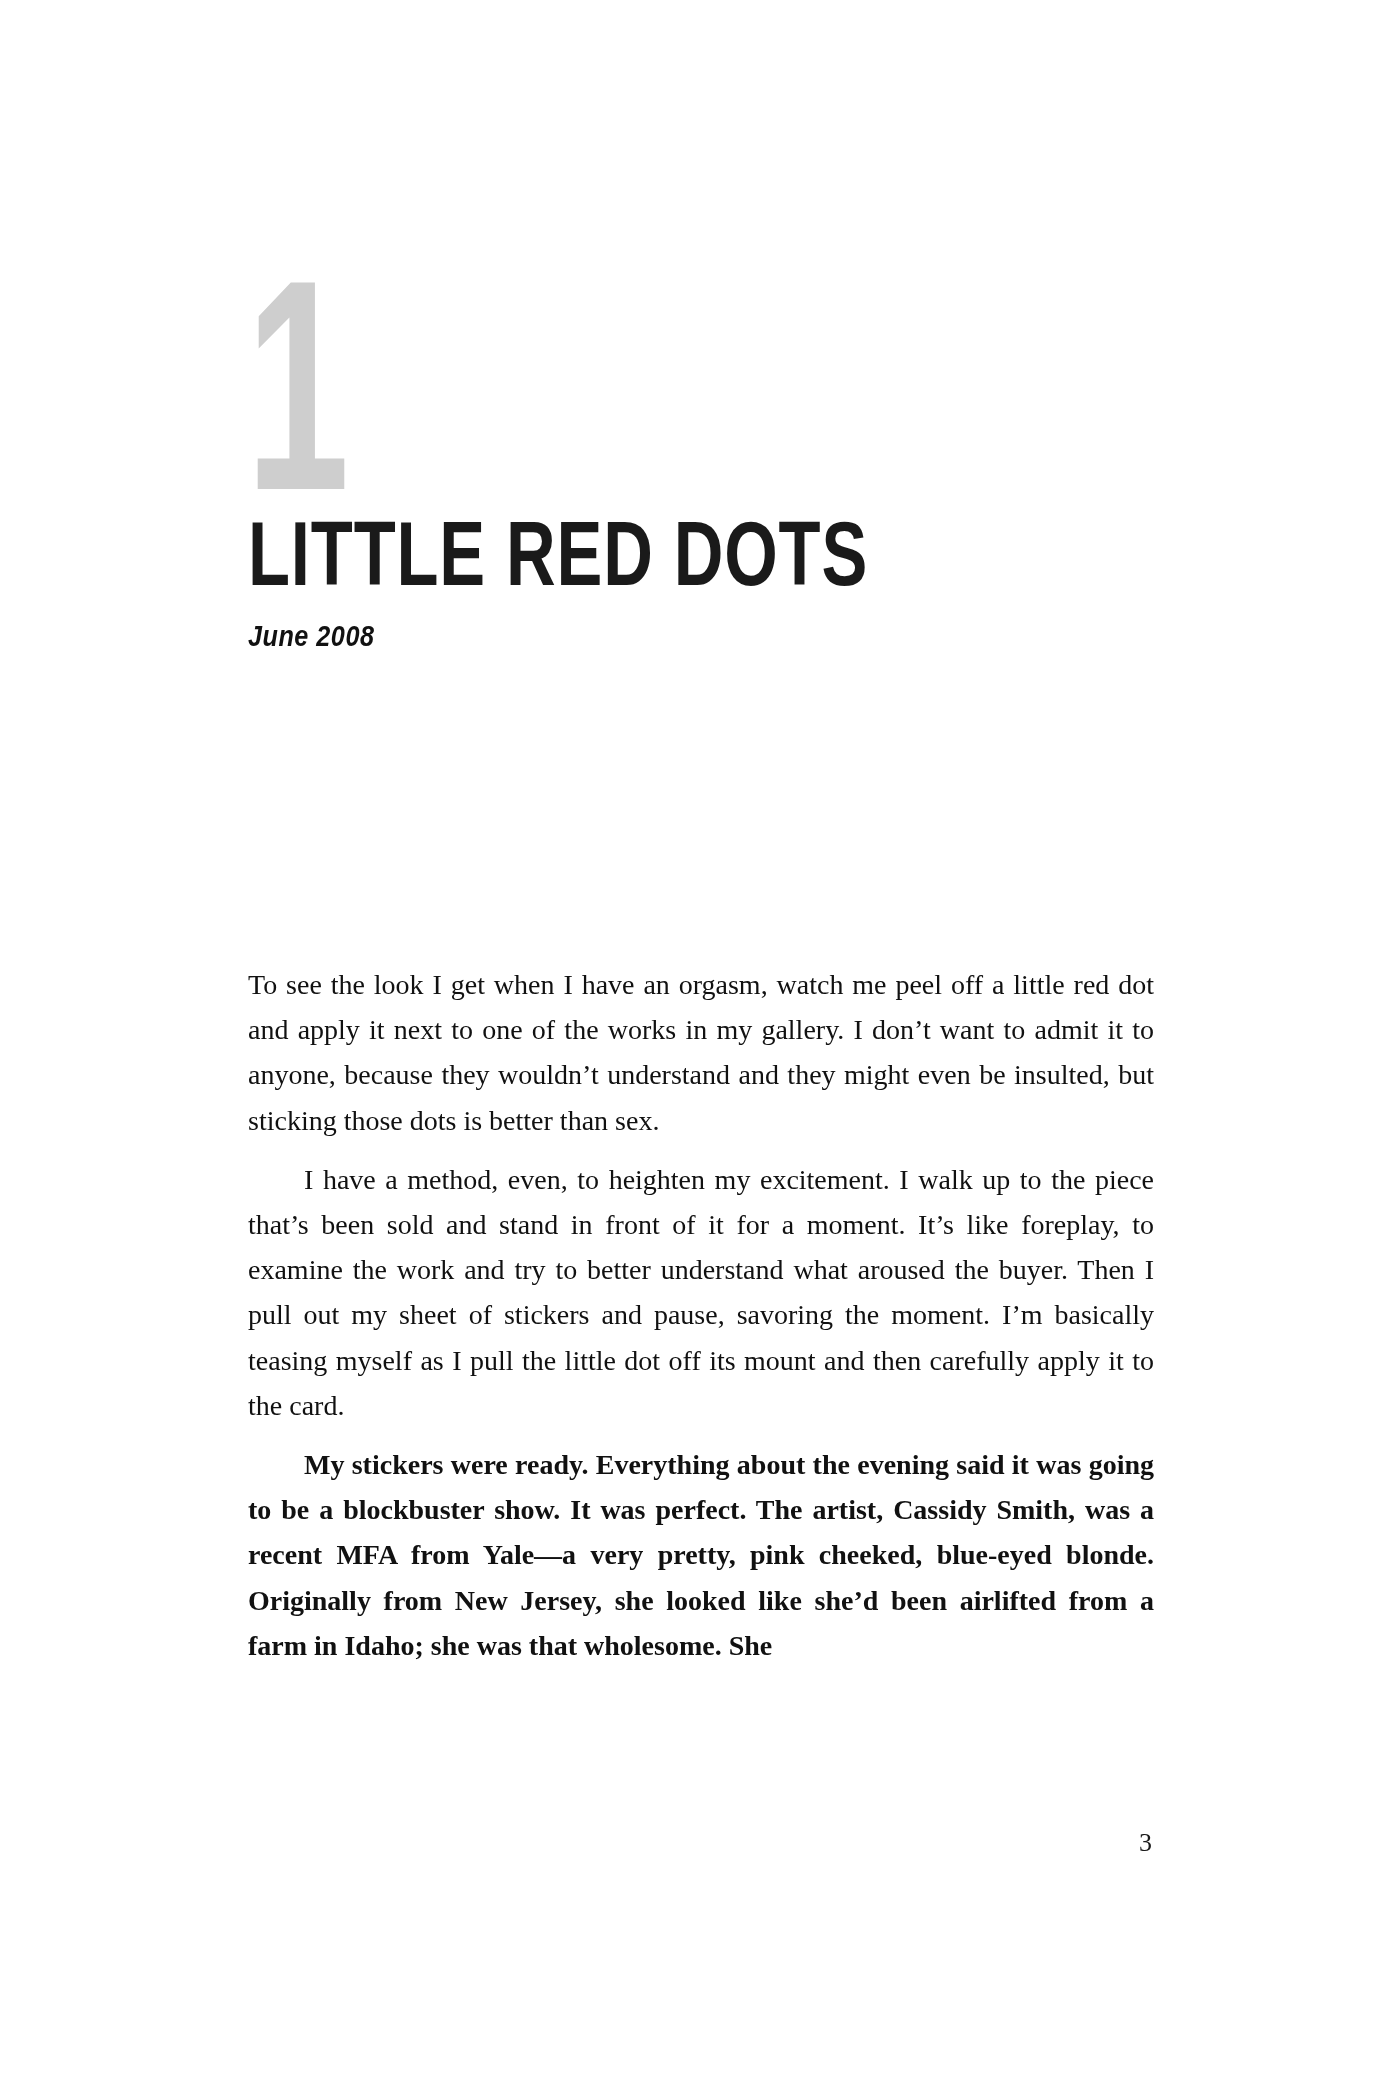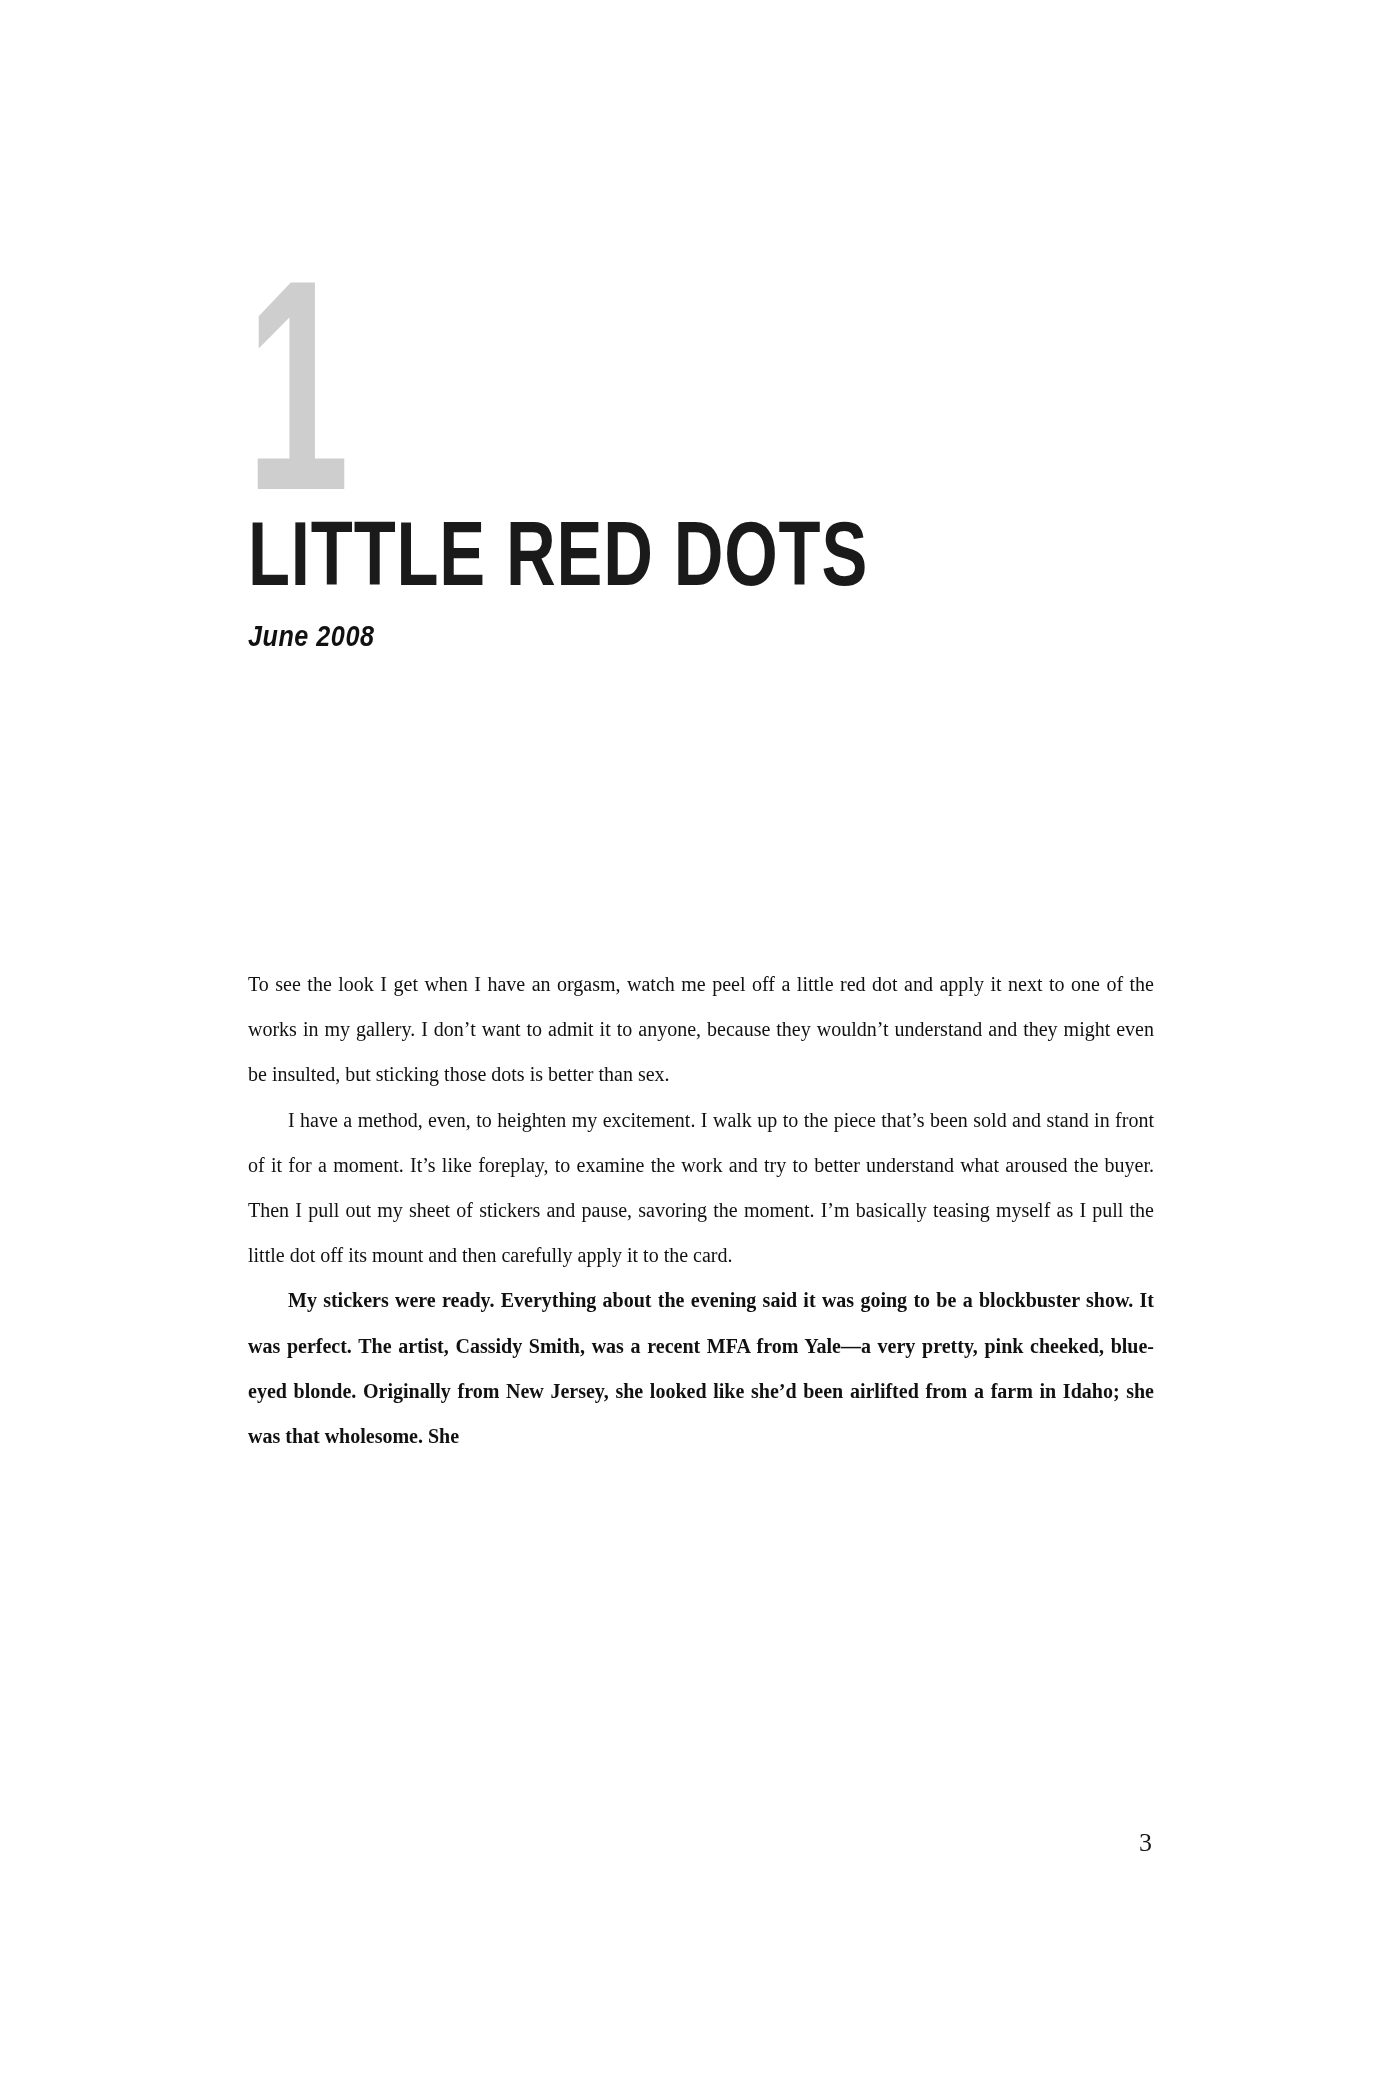--- a/index.html
+++ b/index.html
@@ -72,35 +72,36 @@
   }
 
   
 
   .body-copy {
     position: absolute;
     left: 248px;
     top: 962px;
     width: 906px;
     font-family: "Liberation Serif", "DejaVu Serif", serif;
-    font-size: 20px;
+    font-size: 28px;
     line-height: 45.2px;
     color: #111111;
     text-align: justify;
     text-justify: inter-word;
     hyphens: none;
   }
 
   .body-copy p {
     margin: 0;
     text-indent: 0;
   }
 
   .body-copy p + p {
     text-indent: 2.0em;
+    margin-top: 14px;
   }
 
   .body-copy p:last-child {
     text-align: justify;
     font-weight: bold;
   }
 
   
 
   .folio {

